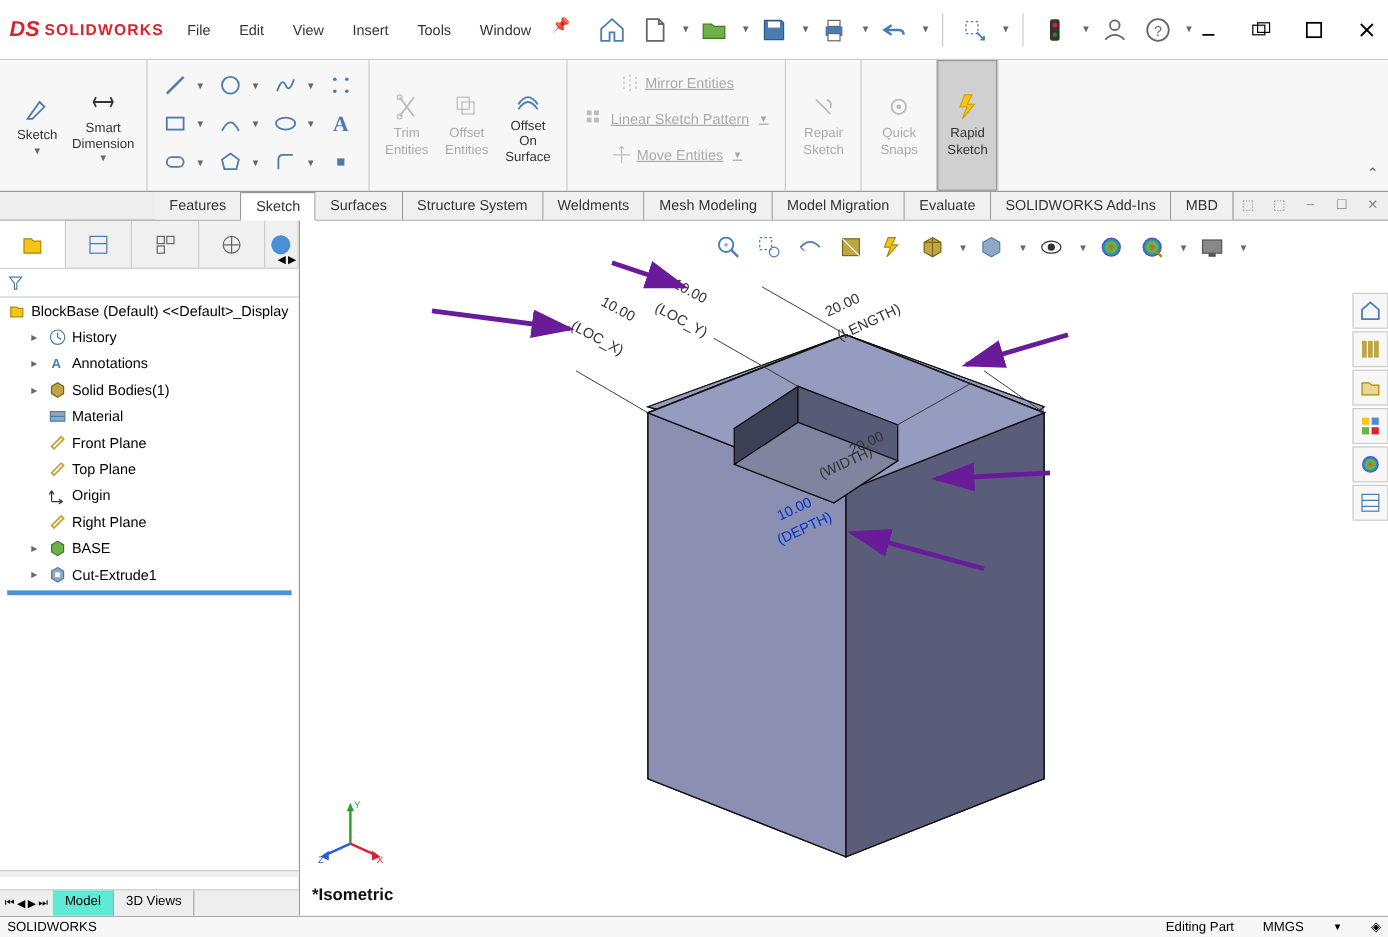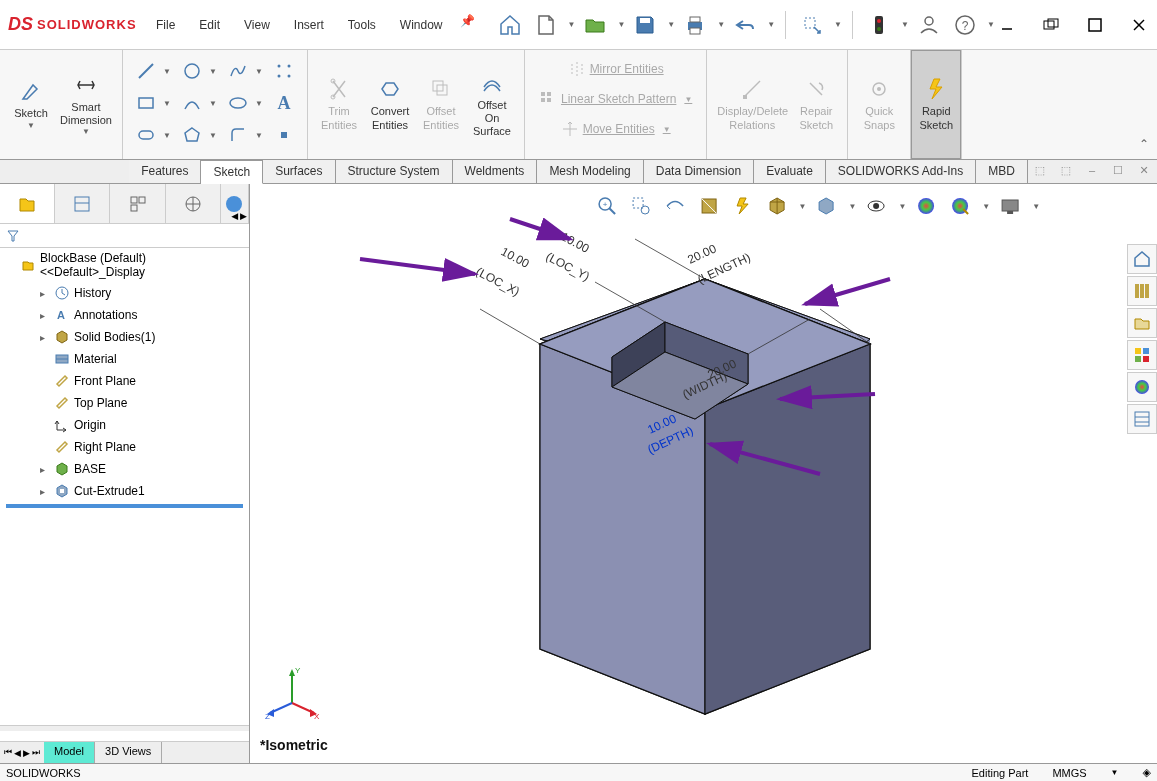--- a/index.html
+++ b/index.html
@@ -48,21 +48,21 @@
 
 
 .feature-panel { width: 250px; border-right: 1px solid #999; display: flex; flex-direction: column; background: #fff; }
 .fp-tabs { height: 40px; display: flex; border-bottom: 1px solid #ccc; background: #f0f0f0; position: relative; }
 .fp-tab { flex: 1; display: flex; align-items: center; justify-content: center; border-right: 1px solid #ccc; cursor: pointer; }
 .fp-tab.active { background: #fff; }
 .fp-nav { position: absolute; right: 2px; bottom: 2px; display: flex; gap: 2px; }
 .fp-nav span { font-size: 9px; cursor: pointer; }
 .fp-filter { height: 24px; border-bottom: 1px solid #ccc; display: flex; align-items: center; padding: 0 6px; }
 .fp-tree { flex: 1; overflow: auto; font-size: 12px; }
-.tree-item { display: flex; align-items: center; gap: 4px; padding: 3px 20px; cursor: pointer; }
+.tree-item { display: flex; align-items: center; gap: 4px; padding: 3px 6px; cursor: pointer; }
 .tree-indent { width: 16px; }
 .tree-exp { font-size: 10px; color: #666; width: 10px; }
 .tree-icon { width: 16px; height: 16px; display: flex; align-items: center; justify-content: center; }
 .fp-divider { height: 4px; background: #4a90d9; margin: 2px 6px; }
 .fp-bottom-tabs { height: 22px; display: flex; border-top: 1px solid #ccc; background: #eee; }
 .fp-bt { font-size: 11px; padding: 3px 10px; border-right: 1px solid #aaa; cursor: pointer; }
 .fp-bt.active { background: #5eead4; }
 .fp-bt-nav { display: flex; align-items: center; gap: 2px; padding: 0 4px; }
 
 
@@ -313,28 +313,20 @@
     <div class="big-btn disabled">
       <div class="big-icon">
           <svg viewBox="0 0 24 24">
             <path d="M6 4 L18 20 M18 4 L6 20" stroke="#666" stroke-width="1.5"></path>
             <circle cx="6" cy="4" r="2" fill="none" stroke="#666"></circle>
             <circle cx="6" cy="20" r="2" fill="none" stroke="#666"></circle>
           </svg>
         </div>
       <span class="big-label" style="width:40px">Trim Entities</span>
     </div>
-    <div class="big-btn">
-      <div class="big-icon">
-          <svg viewBox="0 0 24 24">
-            <path d="M4 12 L8 6 H16 L20 12 L16 18 H8 Z" fill="none" stroke="#4a7cb0" stroke-width="1.5"></path>
-          </svg>
-        </div>
-      <span class="big-label" style="width:44px">Convert Entities</span>
-    </div>
     <div class="big-btn disabled">
       <div class="big-icon">
           <svg viewBox="0 0 24 24">
             <rect x="4" y="4" width="10" height="10" fill="none" stroke="#666"></rect>
             <rect x="8" y="8" width="10" height="10" fill="none" stroke="#666"></rect>
           </svg>
         </div>
       <span class="big-label" style="width:40px">Offset Entities</span>
     </div>
     <div class="big-btn">
@@ -366,29 +358,20 @@
       </div>
     <div class="text-btn-row disabled">
         <svg width="18" height="18">
           <path d="M9 2 V16 M2 9 H16 M9 2 L7 4 M9 2 L11 4" stroke="#666" fill="none"></path>
         </svg>
         <span>Move Entities</span>
         <span style="font-size:8px;margin-left:4px">▼</span>
       </div>
   </div>
   <div class="ribbon-group" style="flex-direction:row">
-    <div class="big-btn disabled">
-      <div class="big-icon">
-          <svg viewBox="0 0 24 24">
-            <line x1="4" y1="20" x2="20" y2="4" stroke="#666" stroke-width="1.5"></line>
-            <rect x="3" y="18" width="4" height="4" fill="#666"></rect>
-          </svg>
-        </div>
-      <span class="big-label" style="width:70px">Display/Delete Relations</span>
-    </div>
     <div class="big-btn disabled">
       <div class="big-icon">
           <svg viewBox="0 0 24 24">
             <path d="M6 6 L18 18 M15 6 Q20 8 18 13" fill="none" stroke="#666" stroke-width="1.5"></path>
           </svg>
         </div>
       <span class="big-label" style="width:40px">Repair Sketch</span>
     </div>
   </div>
   <div class="ribbon-group" style="flex-direction:row">
@@ -415,21 +398,21 @@
   <span class="ribbon-chevron">⌃</span>
 </div>
 
 <div class="tabstrip">
   <div class="tab">Features</div>
   <div class="tab active">Sketch</div>
   <div class="tab">Surfaces</div>
   <div class="tab">Structure System</div>
   <div class="tab">Weldments</div>
   <div class="tab">Mesh Modeling</div>
-  <div class="tab">Data Dimension</div>
+  <div class="tab">Model Migration</div>
   <div class="tab">Evaluate</div>
   <div class="tab">SOLIDWORKS Add-Ins</div>
   <div class="tab">MBD</div>
   <div class="mdi-controls">
     <div class="mdi-btn">⬚</div>
     <div class="mdi-btn">⬚</div>
     <div class="mdi-btn">–</div>
     <div class="mdi-btn">☐</div>
     <div class="mdi-btn">✕</div>
   </div>

